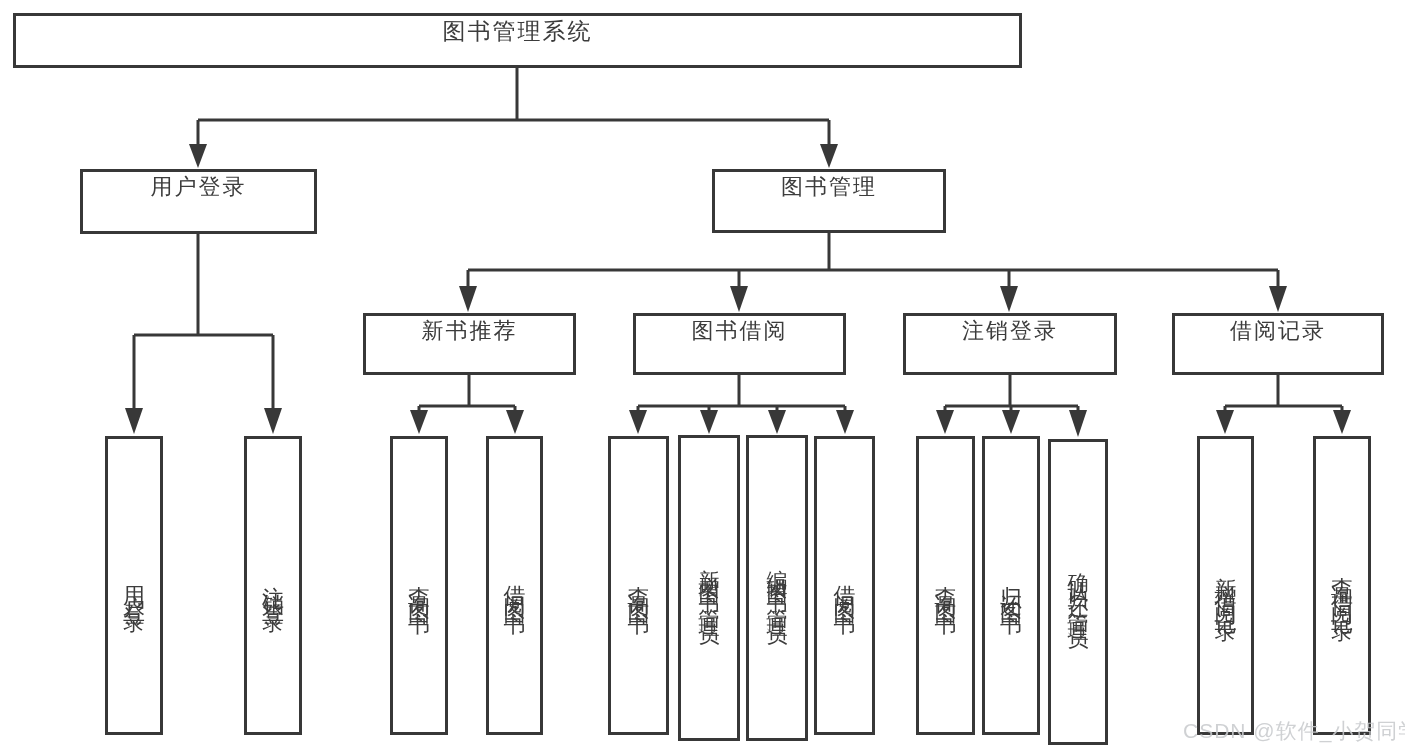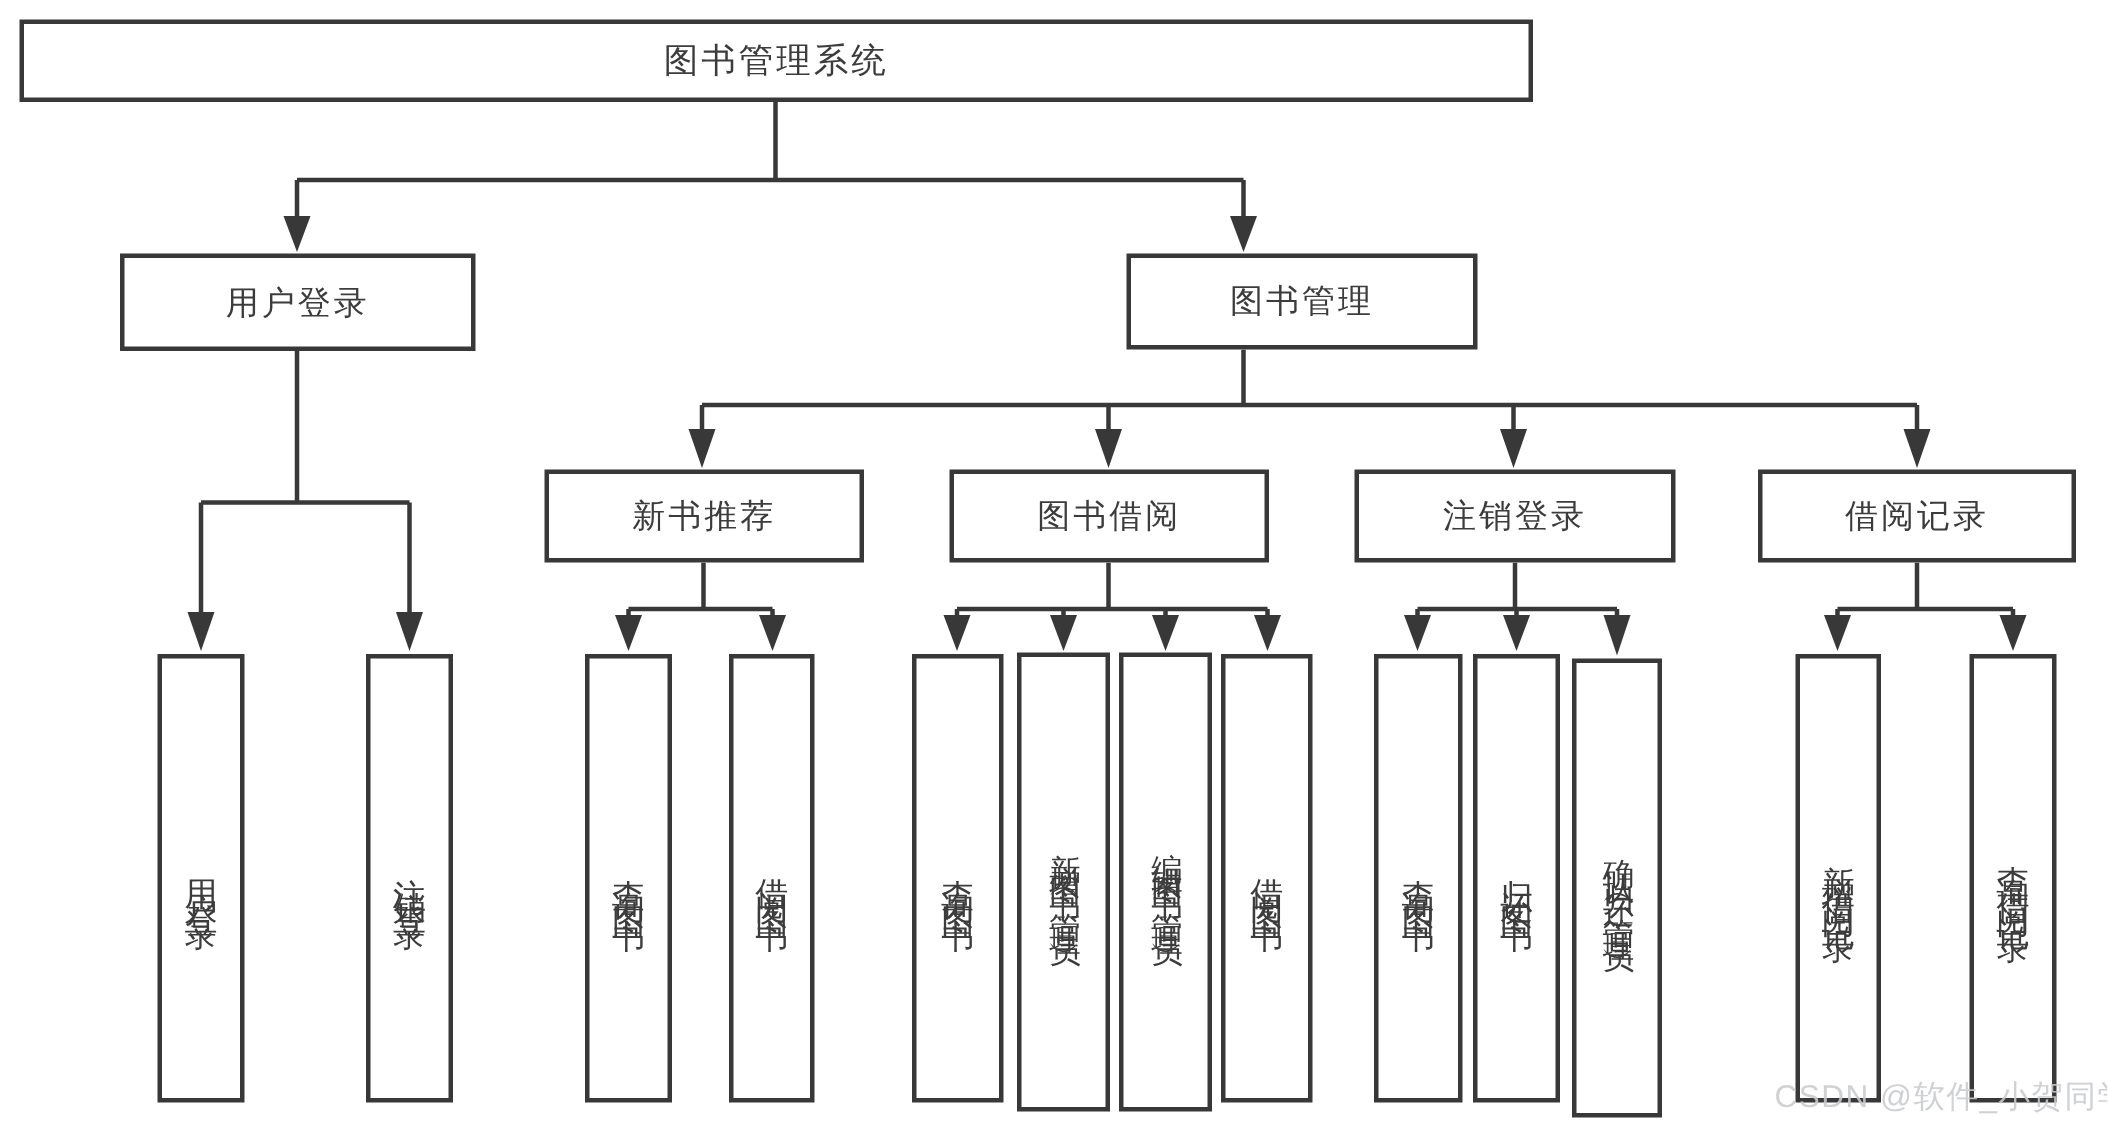--- a/index.html
+++ b/index.html
@@ -15,21 +15,21 @@
     width:1405px;height:747px;
     background:var(--fill);
     overflow:hidden;
   }
   .lines{position:absolute;left:0;top:0;z-index:1;}
   .hbox{
     position:absolute;z-index:2;
     box-sizing:border-box;
     border:3px solid var(--line);
     background:var(--fill);
-    display:flex;align-items:center;justify-content:center;
+    display:flex;justify-content:center;
   }
   .hbox span{
     font-size:22px;letter-spacing:2px;color:var(--text);white-space:nowrap;
   }
   .hbox.root span{font-size:23px;}
   .vbox{
     position:absolute;z-index:2;
     box-sizing:border-box;
     border:3px solid var(--line);
     background:var(--fill);
@@ -97,21 +97,21 @@
     </g>
   </svg>
 
   <div class="hbox root" style="left:13px;top:13px;width:1009px;height:55px">
     <span>图书管理系统</span>
   </div>
 
   <div class="hbox" style="left:80px;top:169px;width:237px;height:65px">
     <span>用户登录</span>
   </div>
-  <div class="hbox" style="left:751px;top:169px;width:234px;height:64px">
+  <div class="hbox" style="left:712px;top:169px;width:234px;height:64px">
     <span>图书管理</span>
   </div>
 
   <div class="hbox" style="left:633px;top:313px;width:213px;height:62px">
     <span>图书借阅</span>
   </div>
   <div class="hbox" style="left:363px;top:313px;width:213px;height:62px">
     <span>新书推荐</span>
   </div>
   <div class="hbox" style="left:903px;top:313px;width:214px;height:62px">

